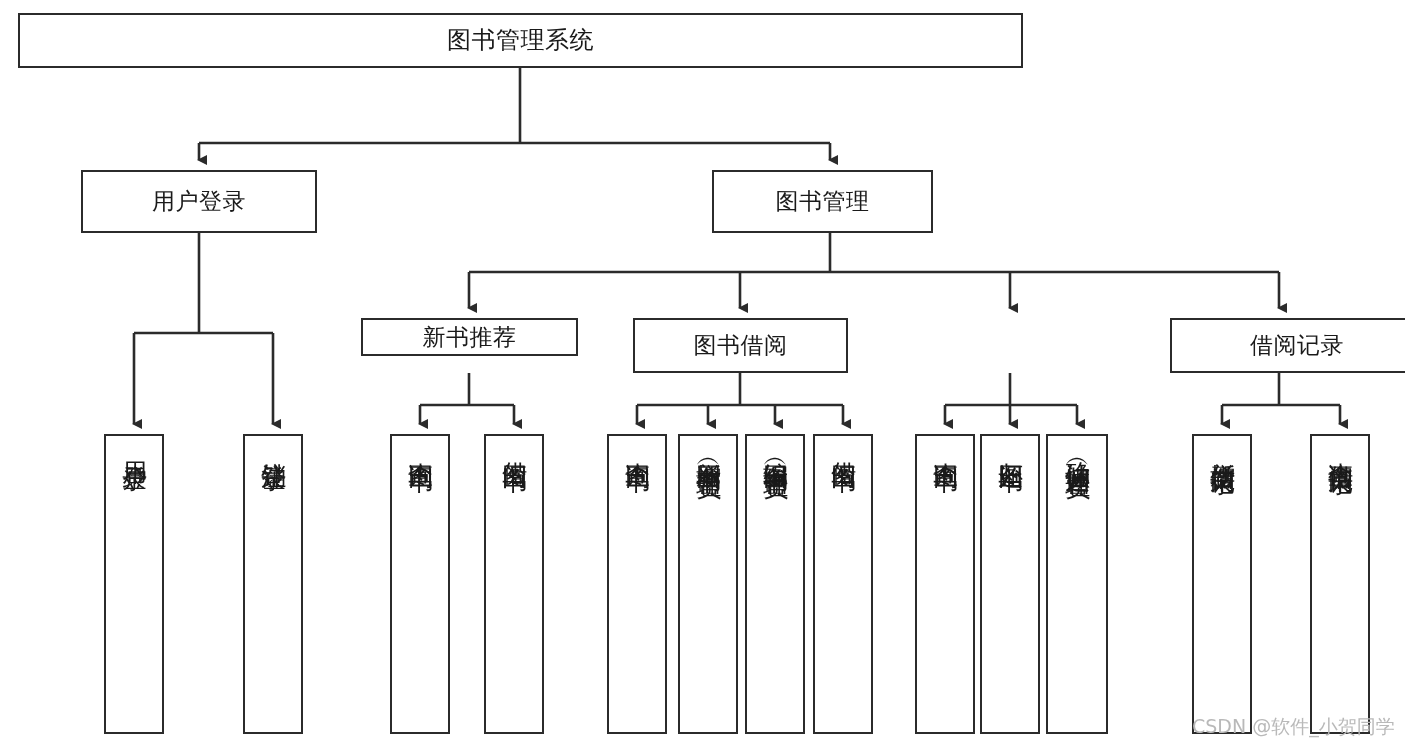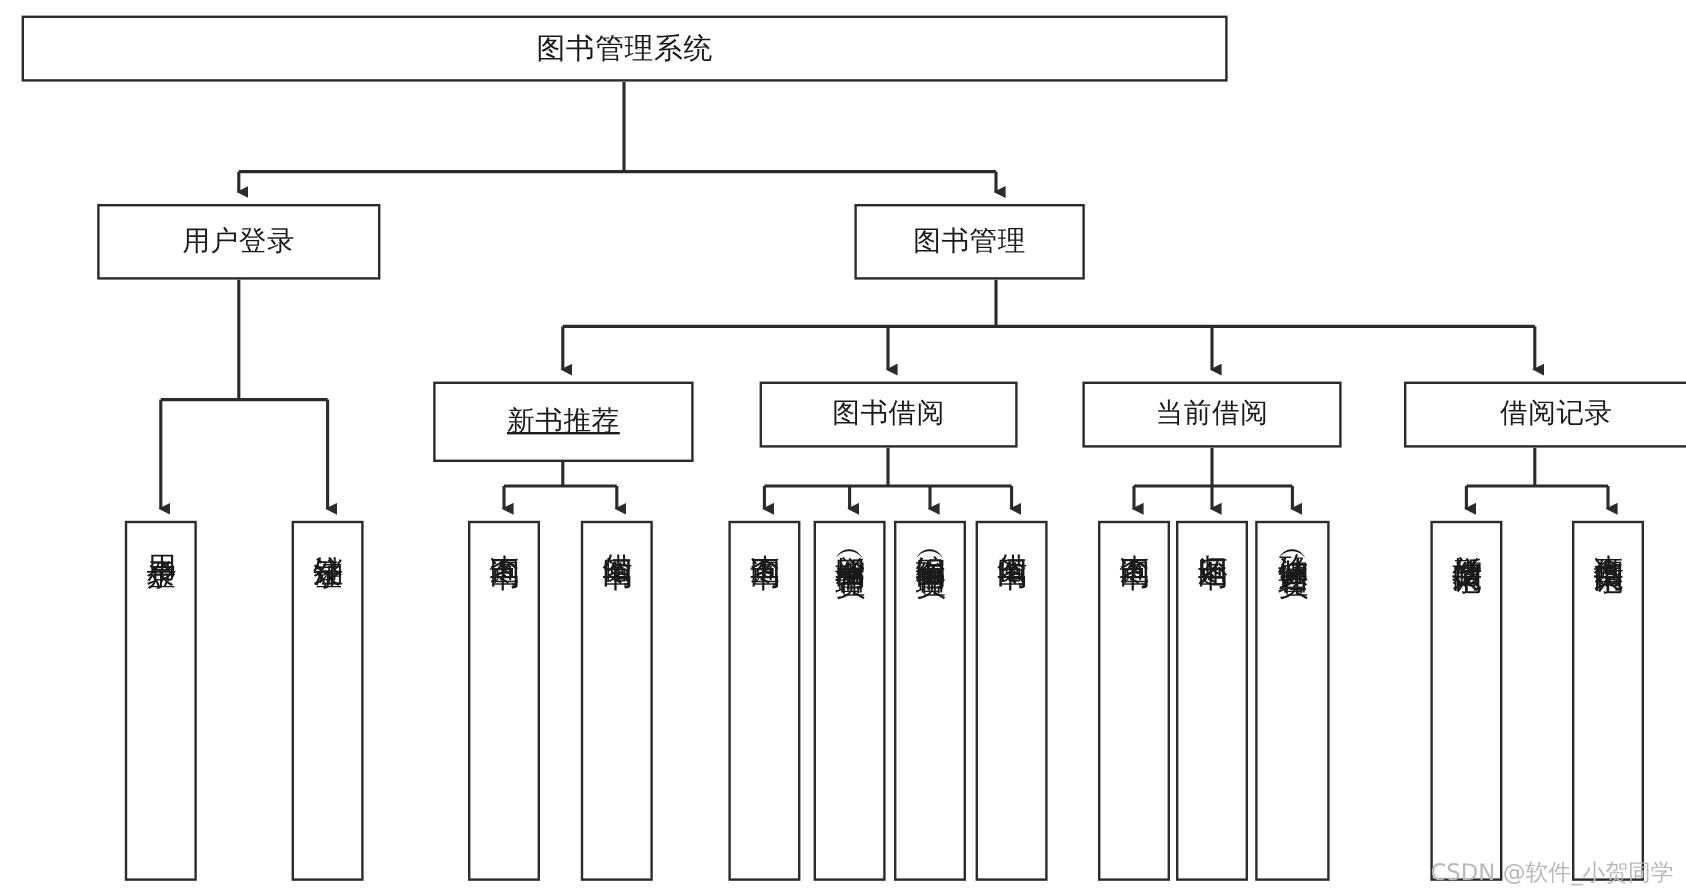--- a/index.html
+++ b/index.html
@@ -121,32 +121,29 @@
     </g>
   </svg>
 
   <div class="node horizontal root" id="node-root" style="left: 18px; top: 13px; width: 1005px; height: 55px;">
     <span class="label">图书管理系统</span>
   </div>
 
   <div class="node horizontal" id="node-l1-0" style="left: 81px; top: 170px; width: 236px; height: 63px;">
     <span class="label">用户登录</span>
   </div>
-  <div class="node horizontal" id="node-l1-1" style="left: 712px; top: 170px; width: 192px; height: 63px; justify-content: center;">
+  <div class="node horizontal" id="node-l1-1" style="left: 712px; top: 170px; width: 221px; height: 63px; justify-content: center;">
     <span class="label">图书管理</span>
   </div>
 
-  <div class="node horizontal" id="node-l2-0" style="left: 361px; top: 318px; width: 217px; height: 67px; text-decoration: underline;">
+  <div class="node horizontal" id="node-l2-0" style="left: 361px; top: 318px; width: 217px; height: 38px;">
     <span class="label">新书推荐</span>
   </div>
   <div class="node horizontal" id="node-l2-1" style="left: 633px; top: 318px; width: 215px; height: 55px;">
     <span class="label">图书借阅</span>
-  </div>
-  <div class="node horizontal" id="node-l2-2" style="left: 902px; top: 318px; width: 216px; height: 55px;">
-    <span class="label">当前借阅</span>
   </div>
   <div class="node horizontal" id="node-l2-3" style="left: 1170px; top: 318px; width: 254px; height: 55px;">
     <span class="label">借阅记录</span>
   </div>
 
   <div class="node vertical" id="node-leaf-0" style="left: 104px; top: 434px; width: 60px; height: 300px;">
     <span class="label">用户登录</span>
   </div>
   <div class="node vertical" id="node-leaf-1" style="left: 243px; top: 434px; width: 60px; height: 300px;">
     <span class="label">注销登录</span>

